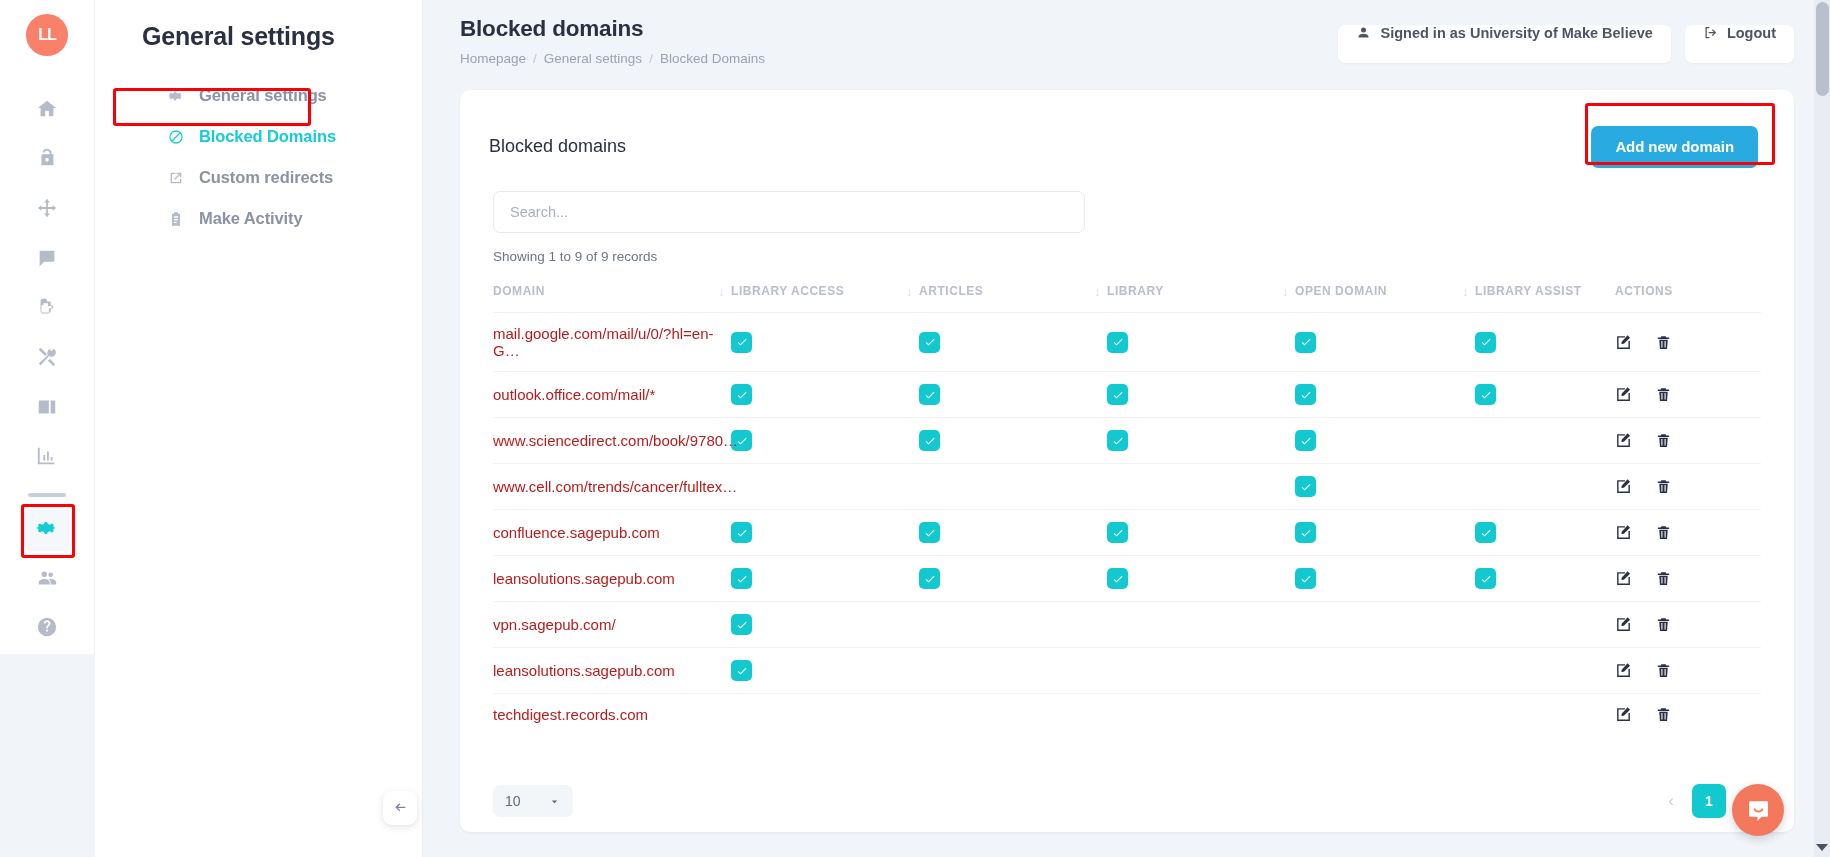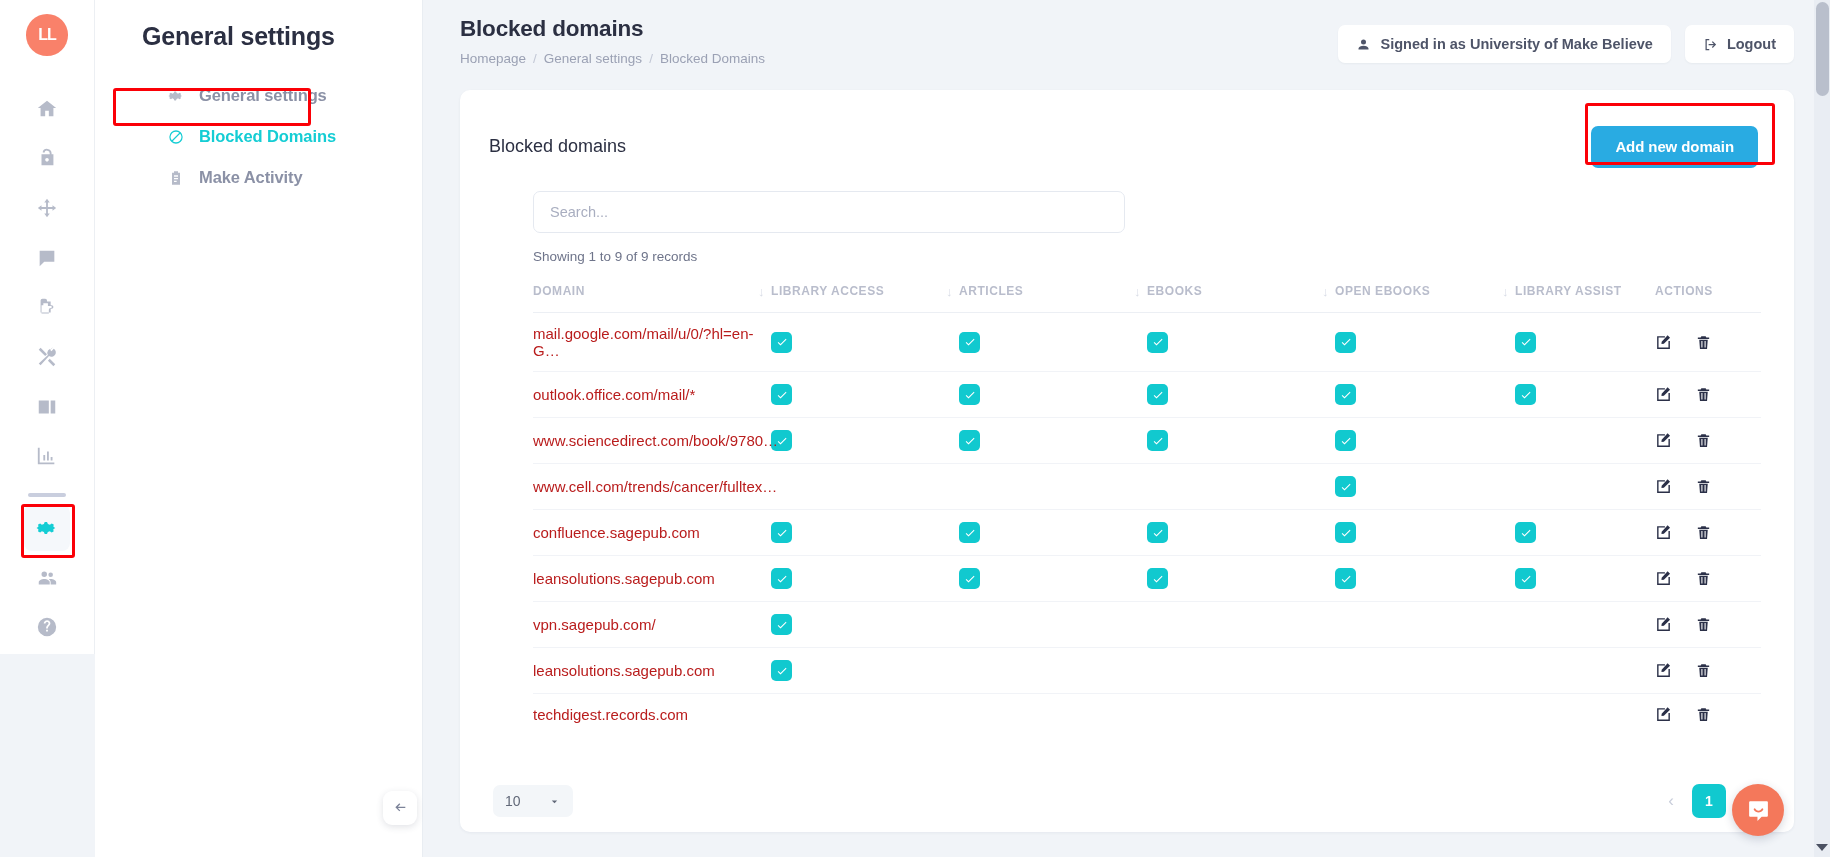--- a/index.html
+++ b/index.html
@@ -75,21 +75,21 @@
   .topbar {
     display: flex; align-items: flex-start; justify-content: space-between;
     padding: 16px 36px 0 37px; height: 90px;
   }
   .page-title { font-size: 22.5px; color: #2b2f42; font-weight: 600; letter-spacing: -0.2px; }
   .crumbs { margin-top: 9px; font-size: 13.5px; color: #9ba1b4; display: flex; gap: 7px; }
   .crumbs span.sep { color: #c3c8d6; }
   .topbtns { display: flex; gap: 14px; padding-top: 9px; }
   .pill {
     background: #fff; border-radius: 7px; height: 38px;
-    display: flex; align-items: center; gap: 9px;
+    display: flex; align-items: flex-start; gap: 9px;
     padding: 0 18px; font-size: 14.5px; color: #4e5468; font-weight: 600;
     box-shadow: 0 1px 2px rgba(40,50,80,0.05);
   }
   .pill svg { width: 15px; height: 15px; fill: #4e5468; }
 
   
   .card {
     background: #fff; border-radius: 10px;
     margin: 0 36px 0 37px; height: 742px;
     box-shadow: 0 1px 3px rgba(40,50,80,0.06);
@@ -102,21 +102,21 @@
   .card-title { font-size: 18px; color: #2b2f42; font-weight: 500; }
   .btn-primary {
     background: #29abe2; color: #fff; border: none; border-radius: 7px;
     height: 42px; padding: 0 24px; font-size: 15px; font-weight: 700;
     font-family: inherit; letter-spacing: -0.1px;
   }
   .btn-hl {
     position: absolute; right: 19px; top: 13px; width: 190px; height: 62px;
     border: 3px solid #fb0007; border-radius: 3px; pointer-events: none;
   }
-  .card-body { padding: 17px 33px 0 33px; margin-left: 40px; }
+  .card-body { padding: 17px 33px 0 33px; }
   .search-input {
     width: 592px; height: 42px; border: 1px solid #e5e9f0; border-radius: 7px;
     padding: 0 16px; font-size: 14.5px; color: #5b6176; font-family: inherit;
     outline: none; background: #fff;
   }
   .search-input::placeholder { color: #a9aec0; }
   .records { font-size: 13.5px; color: #6e748a; margin-top: 16px; margin-bottom: 12px; }
 
   table { width: 100%; border-collapse: collapse; table-layout: fixed; }
   thead th {
@@ -268,20 +268,28 @@
 
     <div class="navitem active">
       <span class="ico">
         <svg viewBox="0 0 24 24">
             <path d="M12 2a10 10 0 100 20 10 10 0 000-20zm0 2c1.9 0 3.6.7 5 1.8L5.8 17A7.9 7.9 0 0112 4zm0 16c-1.9 0-3.6-.7-5-1.8L18.2 7A7.9 7.9 0 0112 20z"></path>
           </svg>
       </span>
       <span>Blocked Domains</span>
     </div>
 
+    <div class="navitem">
+      <span class="ico">
+        <svg viewBox="0 0 24 24">
+            <path d="M4 4h7v2H6v12h12v-5h2v7H4V4zm9 0h7v7h-2V7.4l-7.3 7.3-1.4-1.4L16.6 6H13V4z"></path>
+          </svg>
+      </span>
+      <span>Custom redirects</span>
+    </div>
 
     <div class="navitem">
       <span class="ico">
         <svg viewBox="0 0 24 24">
             <path d="M9 2h6v2h3v18H6V4h3V2zm0 6v2h6V8H9zm0 4v2h6v-2H9zm0 4v2h4v-2H9z"></path>
           </svg>
       </span>
       <span>Make Activity</span>
     </div>
 
@@ -349,24 +357,24 @@
               <th>
                 <span>DOMAIN</span></th>
               <th>
                 <span class="sortmark">↓</span>
                 <span>LIBRARY ACCESS</span></th>
               <th>
                 <span class="sortmark">↓</span>
                 <span>ARTICLES</span></th>
               <th>
                 <span class="sortmark">↓</span>
-                <span>EBOOKS</span></th>
+                <span>LIBRARY</span></th>
               <th>
                 <span class="sortmark">↓</span>
-                <span>OPEN EBOOKS</span></th>
+                <span>OPEN DOMAIN</span></th>
               <th>
                 <span class="sortmark">↓</span>
                 <span>LIBRARY ASSIST</span></th>
               <th>
                 <span>ACTIONS</span></th>
             </tr>
           </thead>
           <tbody id="tbody">
               <tr>
                 <td><a class="domain-link">mail.google.com/mail/u/0/?hl=en-G…</a></td>

